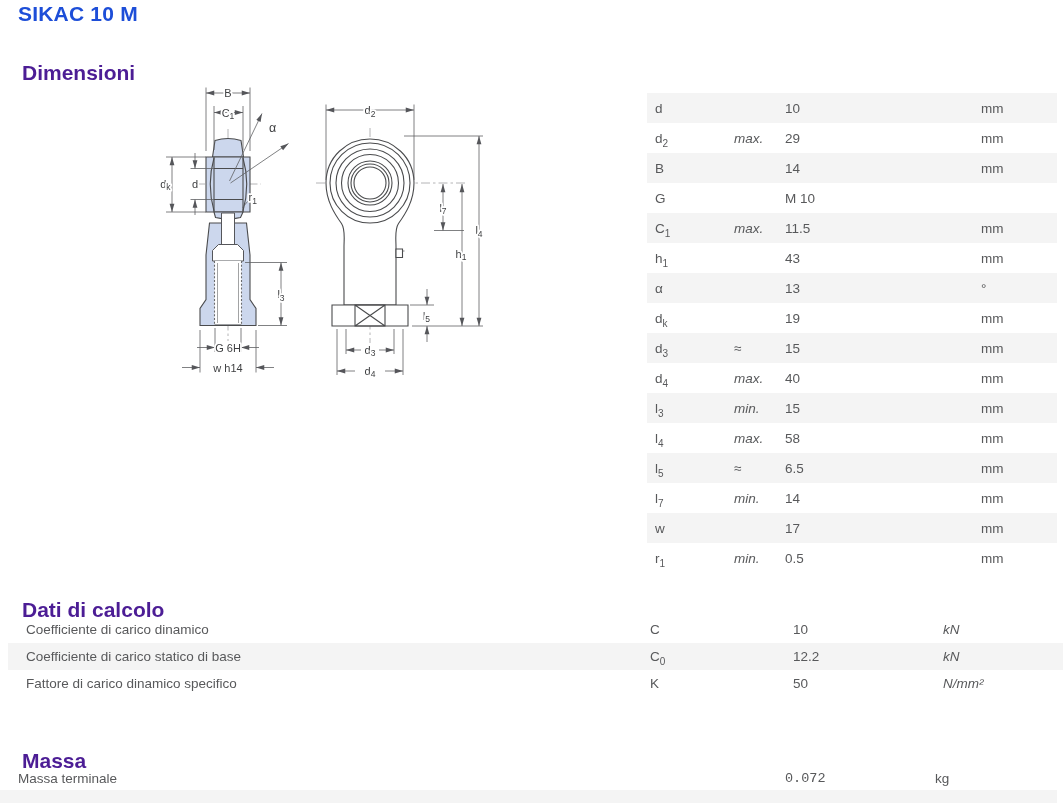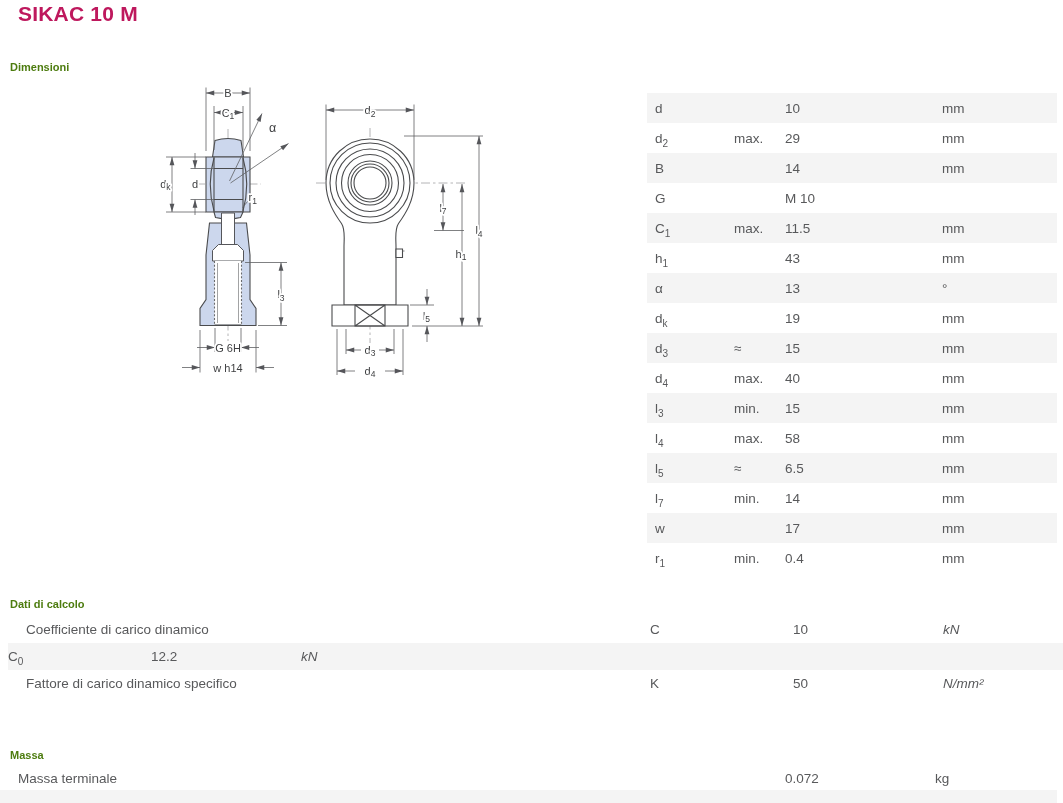--- a/index.html
+++ b/index.html
@@ -4,25 +4,25 @@
 <style>
   html,body{margin:0;padding:0;}
   body{
     width:1063px;height:803px;position:relative;overflow:hidden;
     background:#ffffff;color:#58595b;
     font-family:"Liberation Sans", sans-serif;
   }
   h1,h2{margin:0;padding:0;font-family:"Liberation Sans", sans-serif;}
   #page-title{
     position:absolute;left:18px;top:2px;
-    font-size:21px;font-weight:bold;color:#be185d;letter-spacing:.2px;
+    font-size:21px;font-weight:bold;color:#1d4ed8;letter-spacing:.2px;
   }
   .section-heading{
-    position:absolute;left:10px;
-    font-size:11px;font-weight:bold;color:#4d7c0f;
+    position:absolute;left:22px;
+    font-size:21px;font-weight:bold;color:#4c1d95;
   }
   #h-dim{top:61px;}
   #h-calc{top:598px;}
   #h-mass{top:749px;}
 
   
   #drawing{position:absolute;left:150px;top:80px;}
   .part{fill:none;stroke:#4a4b4d;stroke-width:1.1;}
   .partfill{fill:#ffffff;stroke:#4a4b4d;stroke-width:1.1;}
   .blue{fill:#ccd7ed;stroke:#4a4b4d;stroke-width:1.1;}
@@ -44,35 +44,35 @@
 
   
   .trow{display:flex;align-items:center;box-sizing:border-box;}
   .trow.alt{background:#f4f4f4;}
   .trow span{white-space:pre;}
   sub{font-size:10px;line-height:0;}
 
   #dim-table{position:absolute;left:647px;top:93px;width:410px;font-size:13.5px;}
   #dim-table .trow{height:30px;}
   #dim-table .c-sym{width:87px;padding-left:8px;box-sizing:border-box;}
-  #dim-table .c-qual{width:51px;}
+  #dim-table .c-qual{width:51px;font-style:italic;}
   #dim-table .c-val{width:157px;}
-  #dim-table .c-unit{flex:1;}
+  #dim-table .c-unit{flex:1;margin-left:39px;}
 
   #calc-table{position:absolute;left:0px;top:616px;width:1057px;font-size:13.5px;margin-left:8px;}
   #calc-table .trow{height:27px;}
   #calc-table .c-label{width:642px;padding-left:18px;box-sizing:border-box;}
   #calc-table .c-sym{width:143px;}
   #calc-table .c-val{width:150px;}
   #calc-table .c-unit{flex:1;font-style:italic;}
 
   #mass-table{position:absolute;left:0px;top:767px;width:1057px;font-size:13.5px;}
   #mass-table .trow{height:23px;}
   #mass-table .c-label{width:785px;padding-left:18px;box-sizing:border-box;}
-  #mass-table .c-val{width:150px;}
+  #mass-table .c-val{width:150px;font-family:Liberation Mono, monospace;}
   #mass-table .c-unit{flex:1;}
 
   #partial-row{position:absolute;left:0px;top:790px;width:1057px;height:13px;background:#f4f4f4;}
 </style>
 </head>
 <body>
 
 <div>
 
   <h1 id="page-title">SIKAC 10 M</h1>
@@ -277,34 +277,35 @@
       </div>
       <div class="trow alt">
         <span class="c-sym">w</span>
         <span class="c-qual"></span>
         <span class="c-val">17</span>
         <span class="c-unit">mm</span>
       </div>
       <div class="trow">
         <span class="c-sym">r<sub>1</sub></span>
         <span class="c-qual">min.</span>
-        <span class="c-val">0.4</span>
+        <span class="c-val">0.5</span>
         <span class="c-unit">mm</span>
       </div>
     </div>
 
   <h2 id="h-calc" class="section-heading">Dati di calcolo</h2>
   <div id="calc-table">
       <div class="trow">
         <span class="c-label">Coefficiente di carico dinamico</span>
         <span class="c-sym">C</span>
         <span class="c-val">10</span>
         <span class="c-unit">kN</span>
       </div>
       <div class="trow alt">
+        <span class="c-label">Coefficiente di carico statico di base</span>
         <span class="c-sym">C<sub>0</sub></span>
         <span class="c-val">12.2</span>
         <span class="c-unit">kN</span>
       </div>
       <div class="trow">
         <span class="c-label">Fattore di carico dinamico specifico</span>
         <span class="c-sym">K</span>
         <span class="c-val">50</span>
         <span class="c-unit">N/mm²</span>
       </div>

